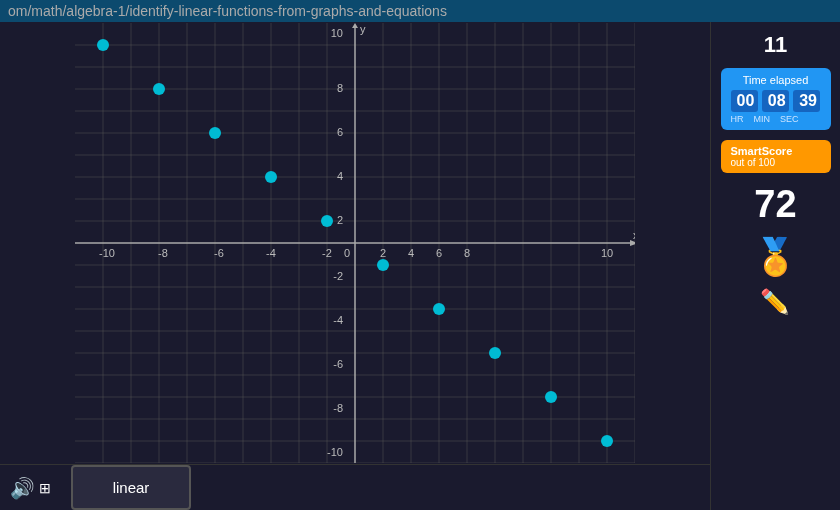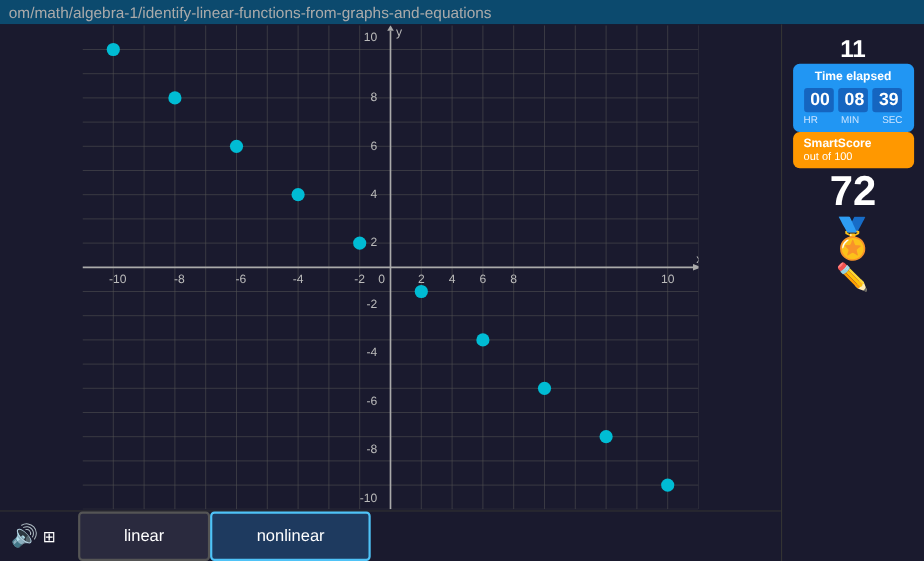--- a/index.html
+++ b/index.html
@@ -99,20 +99,21 @@
       background: #1e3a5f;
     }
 
     .sidebar {
       width: 130px;
       background: #1a1a2e;
       display: flex;
       flex-direction: column;
       align-items: center;
       padding: 10px 8px;
+      gap: 10px;
       border-left: 1px solid #333;
     }
 
     .question-num {
       color: white;
       font-size: 22px;
       font-weight: bold;
       text-align: center;
     }
 
@@ -120,21 +121,21 @@
       background: #2196F3;
       color: white;
       border-radius: 6px;
       padding: 6px 10px;
       text-align: center;
       width: 110px;
     }
 
     .time-box .time-label {
       font-size: 11px;
-      font-weight: bold;
+      font-weight: normal;
     }
 
     .time-digits {
       display: flex;
       justify-content: space-between;
       gap: 4px;
       margin-top: 4px;
     }
 
     .time-digit-box {
@@ -143,21 +144,21 @@
       font-size: 16px;
       font-weight: bold;
       padding: 2px 6px;
       border-radius: 3px;
       min-width: 26px;
       text-align: center;
     }
 
     .time-units {
       display: flex;
-      justify-content: space-between;
+      justify-content: flex-start;
       gap: 10px;
       font-size: 9px;
       color: #cce4ff;
       margin-top: 2px;
     }
 
     .smart-score-box {
       background: #ff9800;
       color: white;
       border-radius: 6px;
@@ -307,21 +308,20 @@
 
           <circle class="data-point" cx="532" cy="418" r="6"></circle>
         </svg>
       </div>
     </div>
 
     <div class="bottom-bar">
       <button class="audio-btn">🔊</button>
       <button class="expand-btn">⊞</button>
       <button class="answer-btn">linear</button>
-      <button class="answer-btn selected">nonlinear</button>
     </div>
   </div>
 
   <div class="sidebar">
     <div class="question-num">11</div>
 
     <div class="time-box">
       <div class="time-label">Time elapsed</div>
       <div class="time-digits">
         <div class="time-digit-box">00</div>

